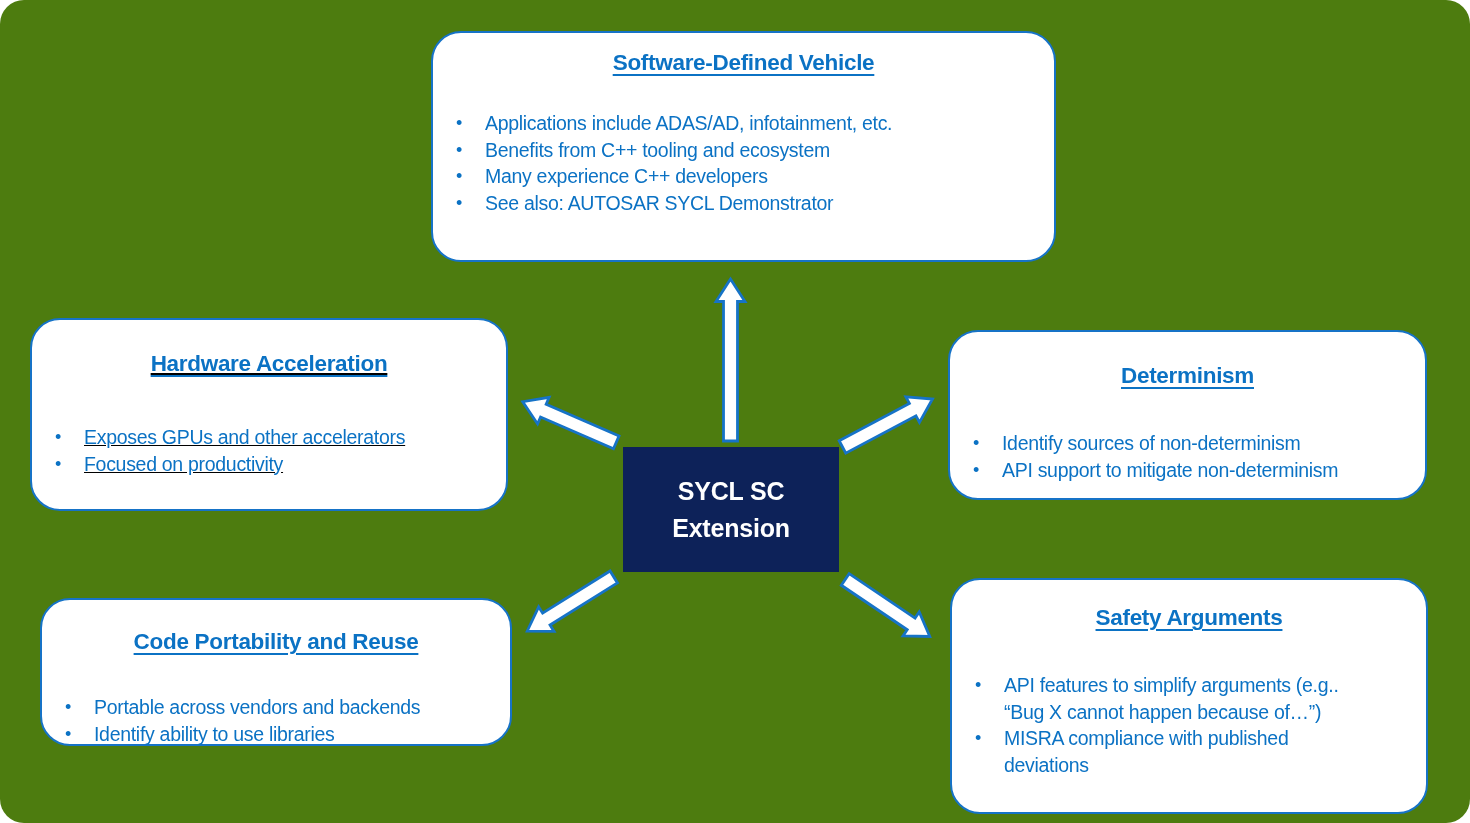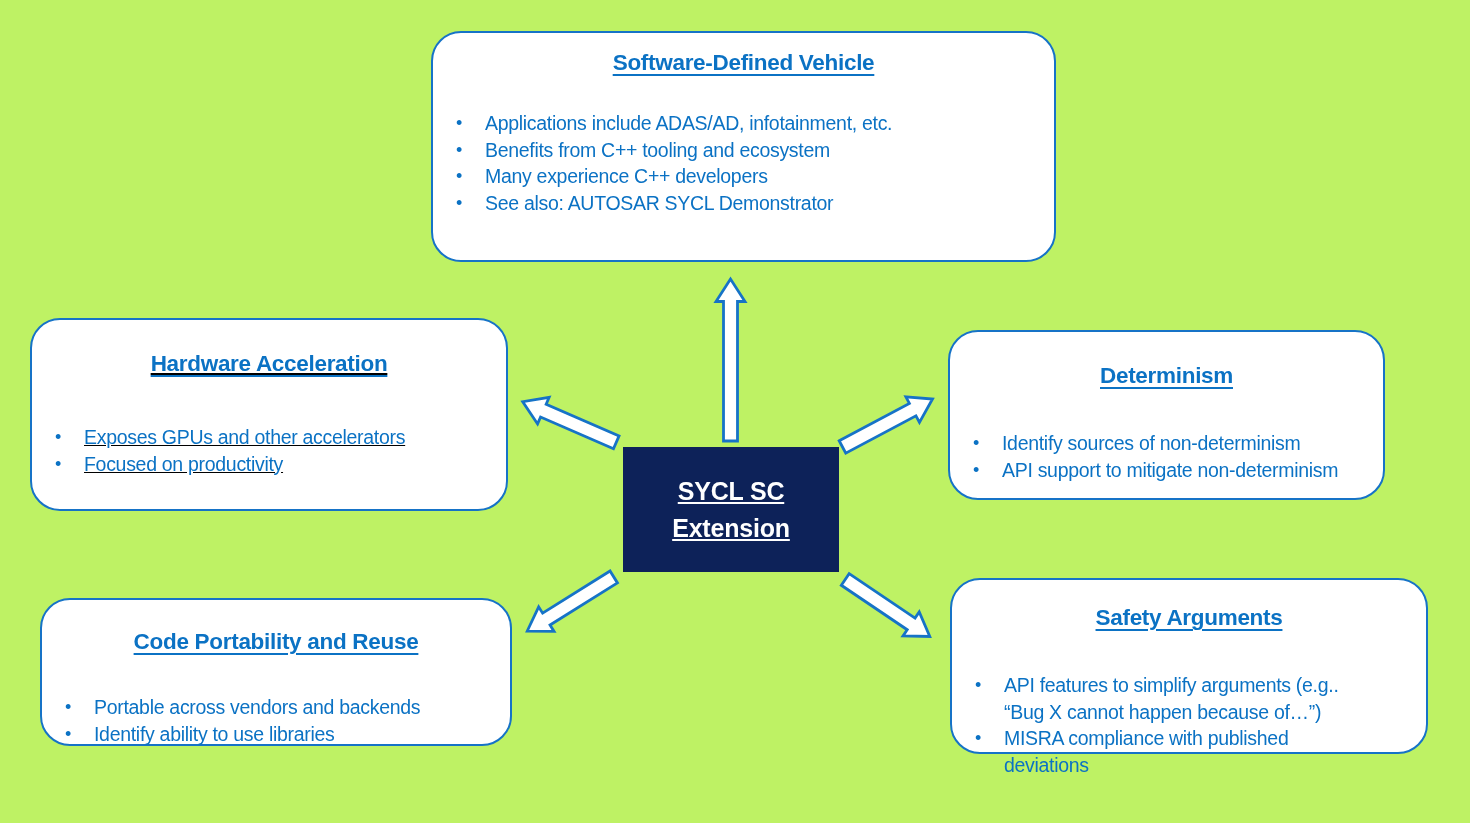--- a/index.html
+++ b/index.html
@@ -2,22 +2,22 @@
 <html><head>
 <meta charset="utf-8">
 <style>
   :root{
     --accent:#1673C7;
     --text-blue:#0B72C4;
     --navy:#0D2259;
   }
   html,body{margin:0;padding:0;background:#fff;}
   .canvas{
-    position:relative;width:1470px;height:823px;background:#bef264;
-    font-family:"Liberation Sans", sans-serif;overflow:hidden;
+    position:relative;width:1470px;height:823px;background:#4d7c0f;
+    font-family:"Liberation Sans", sans-serif;overflow:hidden;border-radius:24px;
   }
   .node{
     position:absolute;box-sizing:border-box;background:#fff;
     border:2.5px solid var(--accent);border-radius:30px;
   }
   .node-title{
     margin:0;text-align:center;font-weight:bold;font-size:22.5px;line-height:28px;
     color:var(--text-blue);letter-spacing:-0.3px;
     text-decoration:underline;text-decoration-thickness:2px;text-underline-offset:4px;
   }
@@ -27,32 +27,32 @@
   }
   .bullets li{position:relative;padding-left:52px;padding-right:27px;}
   .bullets li::before{
     content:"\2022";position:absolute;left:23px;top:0;font-size:18px;color:var(--text-blue);
   }
   
   #node-top{left:431px;top:31px;width:625px;height:231px;padding-top:16px;}
   #node-top .bullets{margin-top:33px;}
   #node-left{left:30px;top:318px;width:478px;height:193px;padding-top:30px;text-decoration:underline;}
   #node-left .bullets{margin-top:46px;}
-  #node-right{left:948px;top:330px;width:437px;height:170px;padding-top:30px;}
+  #node-right{left:948px;top:330px;width:479px;height:170px;padding-top:30px;}
   #node-right .bullets{margin-top:40px;}
   #node-bl{left:40px;top:598px;width:472px;height:148px;padding-top:28px;}
   #node-bl .bullets{margin-top:38px;}
-  #node-br{left:950px;top:578px;width:478px;height:176px;padding-top:24px;}
+  #node-br{left:950px;top:578px;width:478px;height:236px;padding-top:24px;}
   #node-br .bullets{margin-top:40px;}
   #node-br .bullets li{padding-right:50px;}
   .center-box{
     position:absolute;left:623px;top:447px;width:216px;height:125px;
     background:var(--navy);color:#ffffff;display:flex;flex-direction:column;
     align-items:center;justify-content:center;text-align:center;
-    font-weight:bold;font-size:25px;line-height:37px;letter-spacing:-0.2px;text-decoration:underline;
+    font-weight:bold;font-size:25px;line-height:37px;letter-spacing:-0.2px;
   }
   .arrow{position:absolute;overflow:visible;}
   .arrow polygon{fill:#ffffff;stroke:var(--accent);stroke-width:2.8;stroke-linejoin:miter;}
 </style>
 </head>
 <body>
 
 <div class="canvas">
 
   <section class="node" id="node-top">

